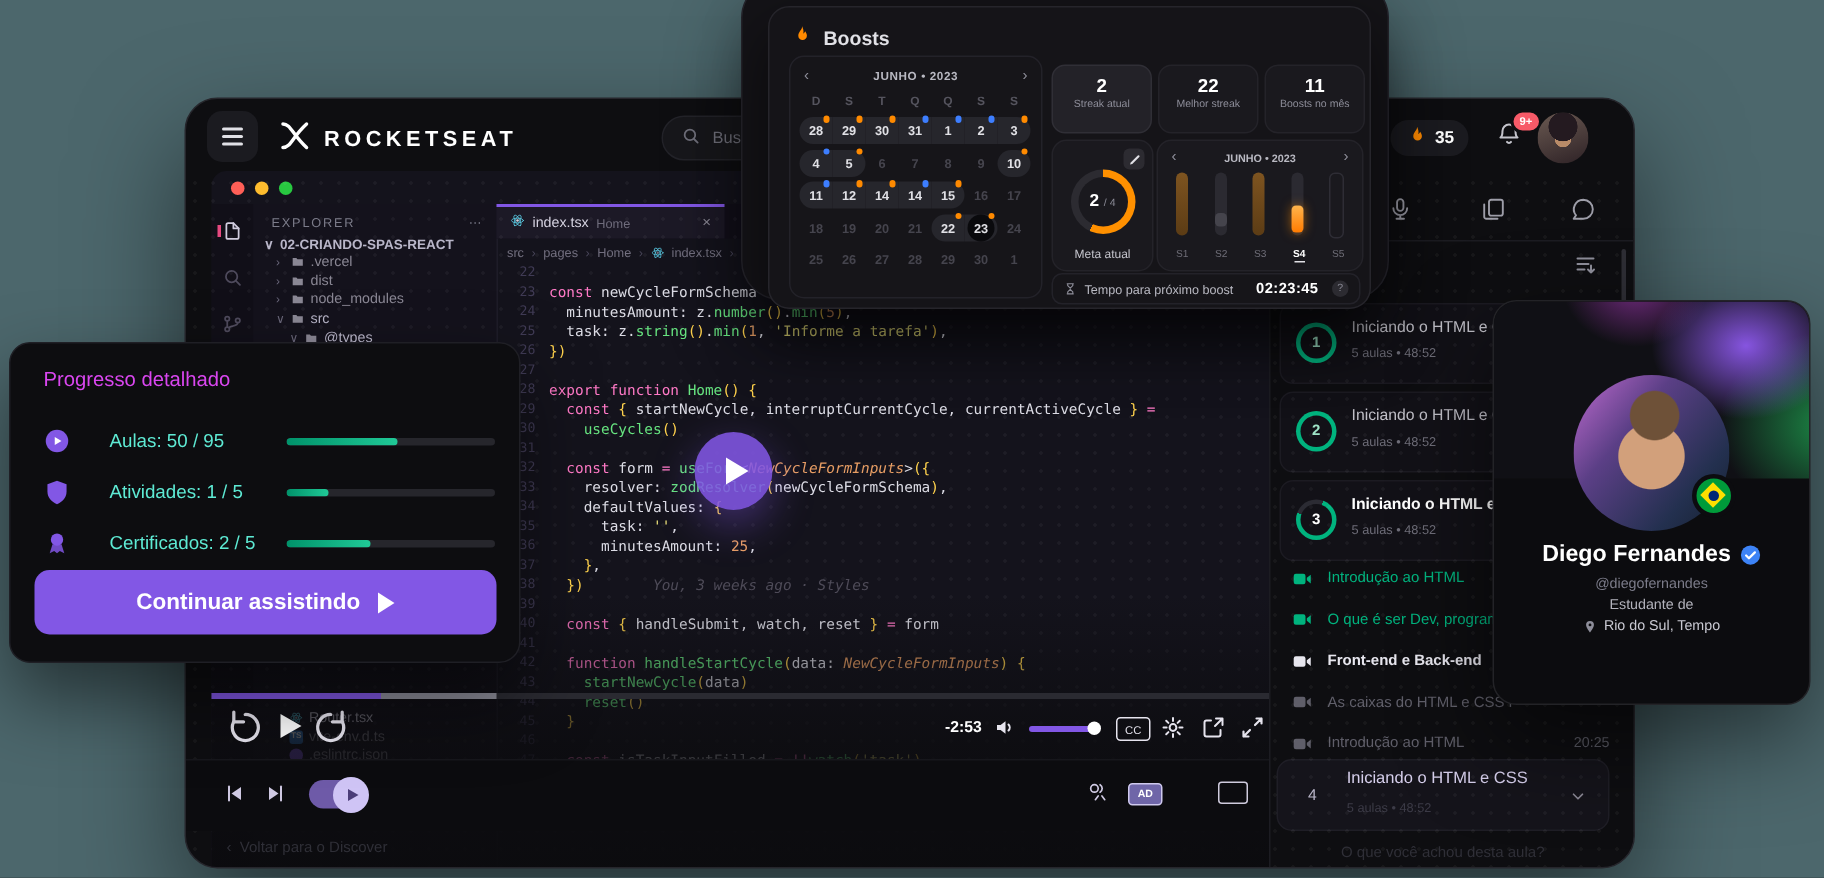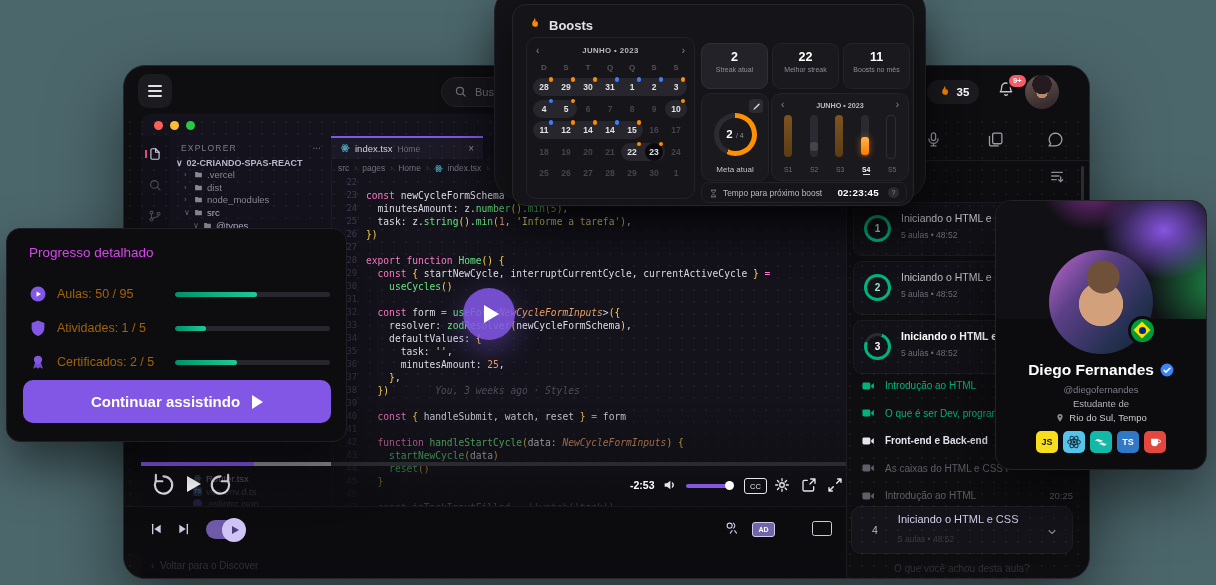--- a/index.html
+++ b/index.html
@@ -182,21 +182,21 @@
   .bfoot .q{width:11px;height:11px;border-radius:50%;background:#2c2b31;color:#8d8d99;font-size:7px;
     display:flex;align-items:center;justify-content:center;margin-left:4px}
 
   
   .pcard{position:absolute;left:6px;top:228px;width:339px;height:212px;background:#0d0d10;border:1px solid #1f1f25;
     border-radius:14px;box-shadow:0 24px 50px rgba(0,0,0,.5);z-index:11}
   .pctitle{position:absolute;left:22px;top:16px;font-size:13.5px;color:#d946ef}
   #prows{position:absolute;left:22px;top:48px;right:16px}
   .prow{height:34px;display:flex;align-items:center}
   .prow .pic{width:18px;height:18px;flex:none}
-  .prow .plabel{margin-left:10px;width:112px;font-size:12.5px;color:#a16207;white-space:nowrap}
+  .prow .plabel{margin-left:26px;width:112px;font-size:12.5px;color:#5eead4;white-space:nowrap}
   .pbar{flex:1;height:5px;background:#26262c;border-radius:3px;margin-left:6px;overflow:hidden}
   .pfill{height:100%;border-radius:3px;background:linear-gradient(90deg,#00926a,#20c997)}
   .cta{position:absolute;left:16px;right:15px;top:151px;height:43px;background:#8257e5;border-radius:10px;
     display:flex;align-items:center;justify-content:center;gap:12px;color:#fff;font-weight:bold;font-size:15px}
   .cta i{width:0;height:0;border-left:11px solid #fff;border-top:7px solid transparent;border-bottom:7px solid transparent}
 
   
   .profile{position:absolute;left:995px;top:200px;width:210px;height:268px;border-radius:16px;background:#0c0c0f;
     border:1px solid #232327;box-shadow:0 24px 60px rgba(0,0,0,.5);overflow:hidden;z-index:12;text-align:center}
   .phead{position:absolute;left:0;right:0;top:0;height:118px;
@@ -232,20 +232,27 @@
 
 <div class="stage">
 
   <div class="window">
 
     <div class="hamb">
         <i></i>
         <i></i>
         <i></i>
       </div>
+    <div class="logo">
+      <span>
+        <svg width="21" height="21" viewBox="0 0 24 24" fill="none" stroke="#fff" stroke-width="2.6" stroke-linecap="round">
+          <path d="M3 21C9 21 10 13 21 3M3 3c6 0 7 8 18 18"></path>
+          </svg></span>
+      <span class="logo-text">ROCKETSEAT</span>
+    </div>
     <div class="search">
       <span id="ic-search"><svg width="13" height="13" viewBox="0 0 24 24" fill="none" stroke="#6f6f7a" stroke-width="2.2" stroke-linecap="round" stroke-linejoin="round">
             <circle cx="11" cy="11" r="6.5"></circle>
             <path d="M20.5 20.5l-4.8-4.8"></path>
           </svg></span>
       <span>Busque p</span>
     </div>
     <div class="streak-pill">
       <span id="ic-flame-h"><svg width="15" height="15" viewBox="0 0 24 24" fill="none" stroke="currentColor" stroke-width="1.8" stroke-linecap="round" stroke-linejoin="round">
             <path fill="#ff8a00" stroke="none" d="M12.2 2.2c.9 3.8-3.9 5.9-3.9 10.3a4.6 4.6 0 0 0 9.2.1c0-1.9-.8-3.4-1.9-4.9-.5 1.9-1.9 2.5-1.9 2.5.7-2.8-.4-5.8-1.5-8z"></path>
@@ -862,37 +869,14 @@
     </div>
     <div class="phandle">@diegofernandes</div>
     <div class="prole">Estudante de</div>
     <div class="ploc">
       <span class="pinic" id="ic-pin"><svg width="10" height="10" viewBox="0 0 24 24" fill="none" stroke="currentColor" stroke-width="1.8" stroke-linecap="round" stroke-linejoin="round">
             <path fill="currentColor" stroke="none" d="M12 2.2a6.3 6.3 0 0 0-6.3 6.3C5.7 13 12 21 12 21s6.3-8 6.3-12.5A6.3 6.3 0 0 0 12 2.2z"></path>
             <circle cx="12" cy="8.6" r="2.3" fill="#0c0c0f" stroke="none"></circle>
           </svg></span>
       <span>Rio do Sul, Tempo</span>
     </div>
-    <div id="badges">
-        <span class="badge javascript">JS</span>
-        <span class="badge react">
-          <svg width="16" height="16" viewBox="0 0 24 24" fill="none" stroke="#17364a" stroke-width="1.6" stroke-linecap="round" stroke-linejoin="round">
-            <circle cx="12" cy="12" r="2.1" fill="currentColor" stroke="none"></circle>
-            <ellipse cx="12" cy="12" rx="9.5" ry="3.8"></ellipse>
-            <ellipse cx="12" cy="12" rx="9.5" ry="3.8" transform="rotate(60 12 12)"></ellipse>
-            <ellipse cx="12" cy="12" rx="9.5" ry="3.8" transform="rotate(120 12 12)"></ellipse>
-          </svg>
-        </span>
-        <span class="badge tailwind">
-          <svg width="16" height="16" viewBox="0 0 24 24" fill="none" stroke="none" stroke-width="1.8" stroke-linecap="round" stroke-linejoin="round">
-            <path fill="#fff" stroke="none" d="M3 10.5c2.5-3.5 5-3.8 7.5-1.8 1.3 1 2.7 1.3 4.5.4-2 3.4-4.8 3.9-7.3 2-1.4-1-3-1.2-4.7-.6zM9 15.8c2.5-3.5 5-3.8 7.5-1.8 1.3 1 2.7 1.3 4.5.4-2 3.4-4.8 3.9-7.3 2-1.4-1-3-1.2-4.7-.6z"></path>
-          </svg>
-        </span>
-        <span class="badge typescript">TS</span>
-        <span class="badge java">
-          <svg width="15" height="15" viewBox="0 0 24 24" fill="none" stroke="none" stroke-width="1.6" stroke-linecap="round" stroke-linejoin="round">
-            <path fill="#fff" stroke="none" d="M5 6h11v6.5A5.5 5.5 0 0 1 10.5 18 5.5 5.5 0 0 1 5 12.5z"></path>
-            <path d="M16 8h1.8a2.2 2.2 0 0 1 0 4.4H16" stroke="#fff"></path>
-          </svg>
-        </span>
-      </div>
   </div>
 </div>
 
 </body></html>

